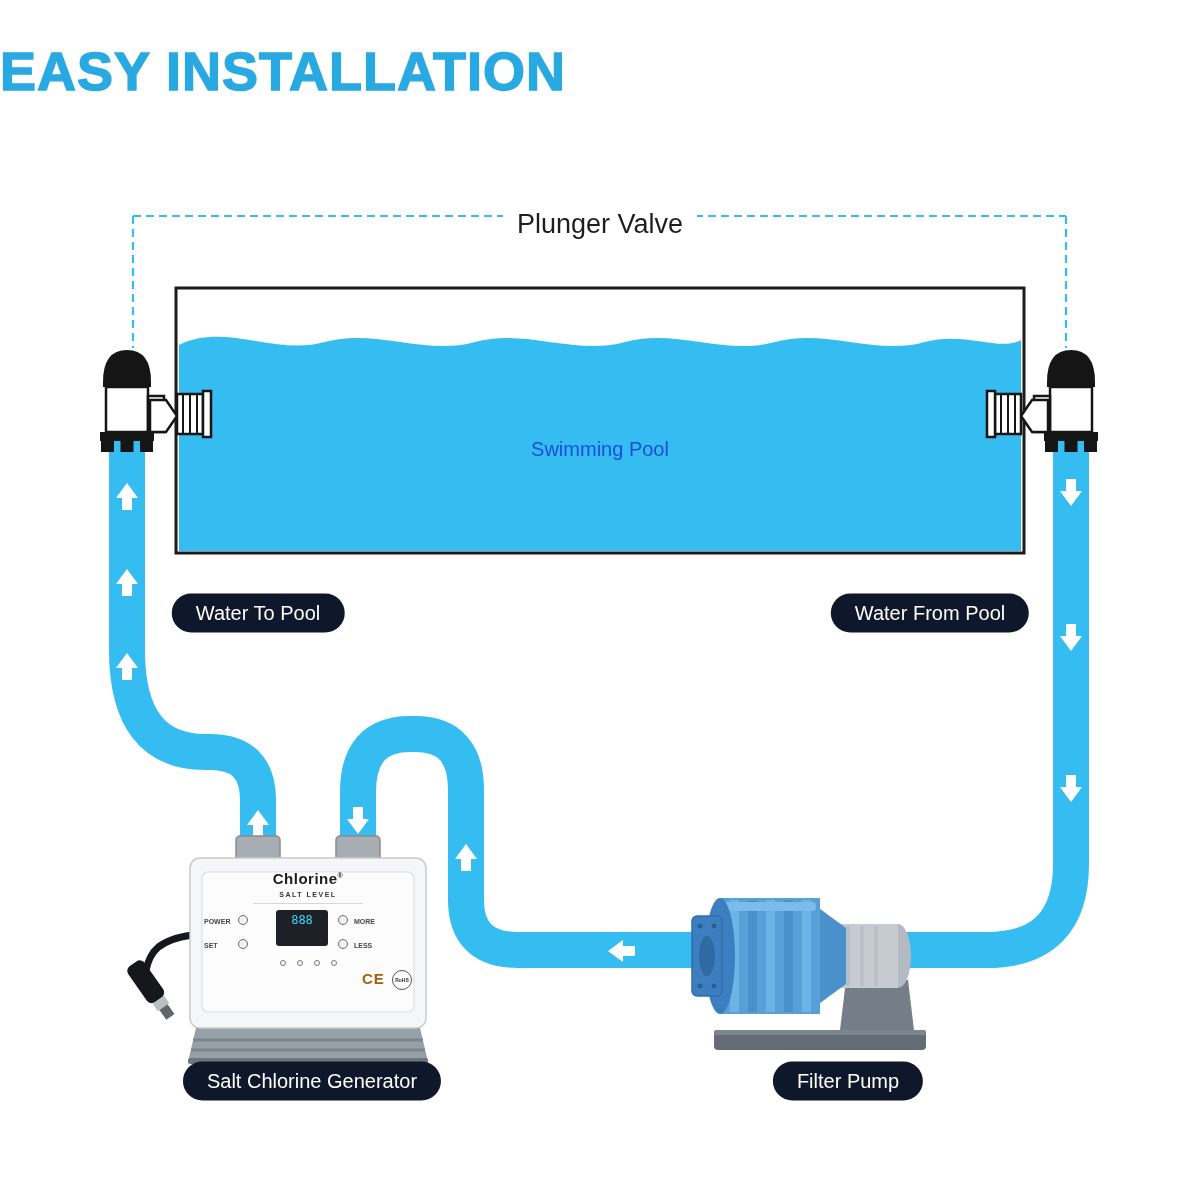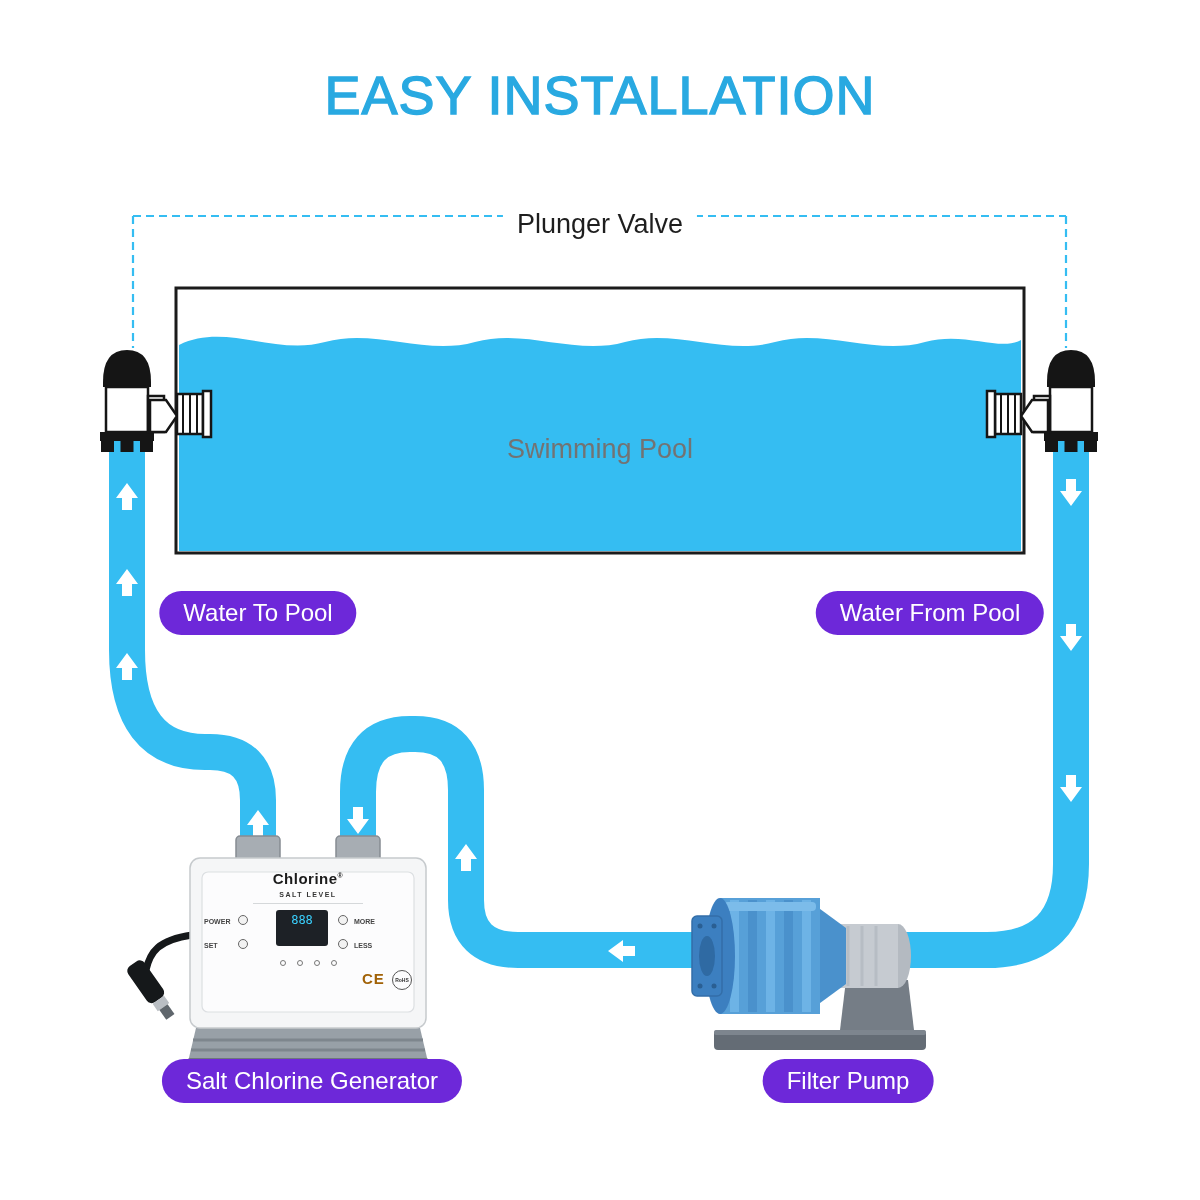--- a/index.html
+++ b/index.html
@@ -3,34 +3,34 @@
 <meta charset="utf-8">
 <style>
   html,body{margin:0;padding:0;background:#fff;}
   .stage{
     position:relative;width:1200px;height:1200px;background:#ffffff;
     font-family:"Liberation Sans",sans-serif;overflow:hidden;
   }
   .stage svg{position:absolute;left:0;top:0;z-index:1;}
   .lbl{position:absolute;z-index:2;white-space:nowrap;}
   .title{
-    left:0;right:0;top:40px;text-align:center;
-    font-size:54px;font-weight:normal;color:#29A9E1;
-    -webkit-text-stroke:1.4px #29A9E1;letter-spacing:1px;margin-top:24px;
+    left:0;right:0;top:40px;
+    font-size:54px;font-weight:bold;color:#29A9E1;
+    -webkit-text-stroke:1.4px #29A9E1;letter-spacing:1px;
   }
   .plain-label{
     font-size:27px;color:#1e1e1e;background:#fff;padding:0 14px;
     transform:translate(-50%,-50%);
     margin-top:8px;
   }
   .pool-label{
-    font-size:27px;color:#737373;transform:translate(-50%,-50%);
+    font-size:20px;color:#1d4ed8;transform:translate(-50%,-50%);
   }
   .badge{
-    background:#6d28d9;color:#fff;font-size:24px;padding:8px 24px;
+    background:#0f172a;color:#fff;font-size:20px;padding:8px 24px;
     border-radius:28px;transform:translate(-50%,-50%);
   }
   .panel{
     position:absolute;left:190px;top:858px;width:236px;height:170px;z-index:3;
   }
   .panel .abs{position:absolute;}
   .brand{left:0;right:0;top:12px;text-align:center;font-size:15px;font-weight:bold;color:#1b1b1b;letter-spacing:.5px;}
   .brand sup{font-size:7px;}
   .salt{left:0;right:0;top:33px;text-align:center;font-size:7px;letter-spacing:1.5px;color:#333;font-weight:bold;}
   .fineprint{left:63px;top:45px;width:110px;height:1px;background:#d5d8da;}

